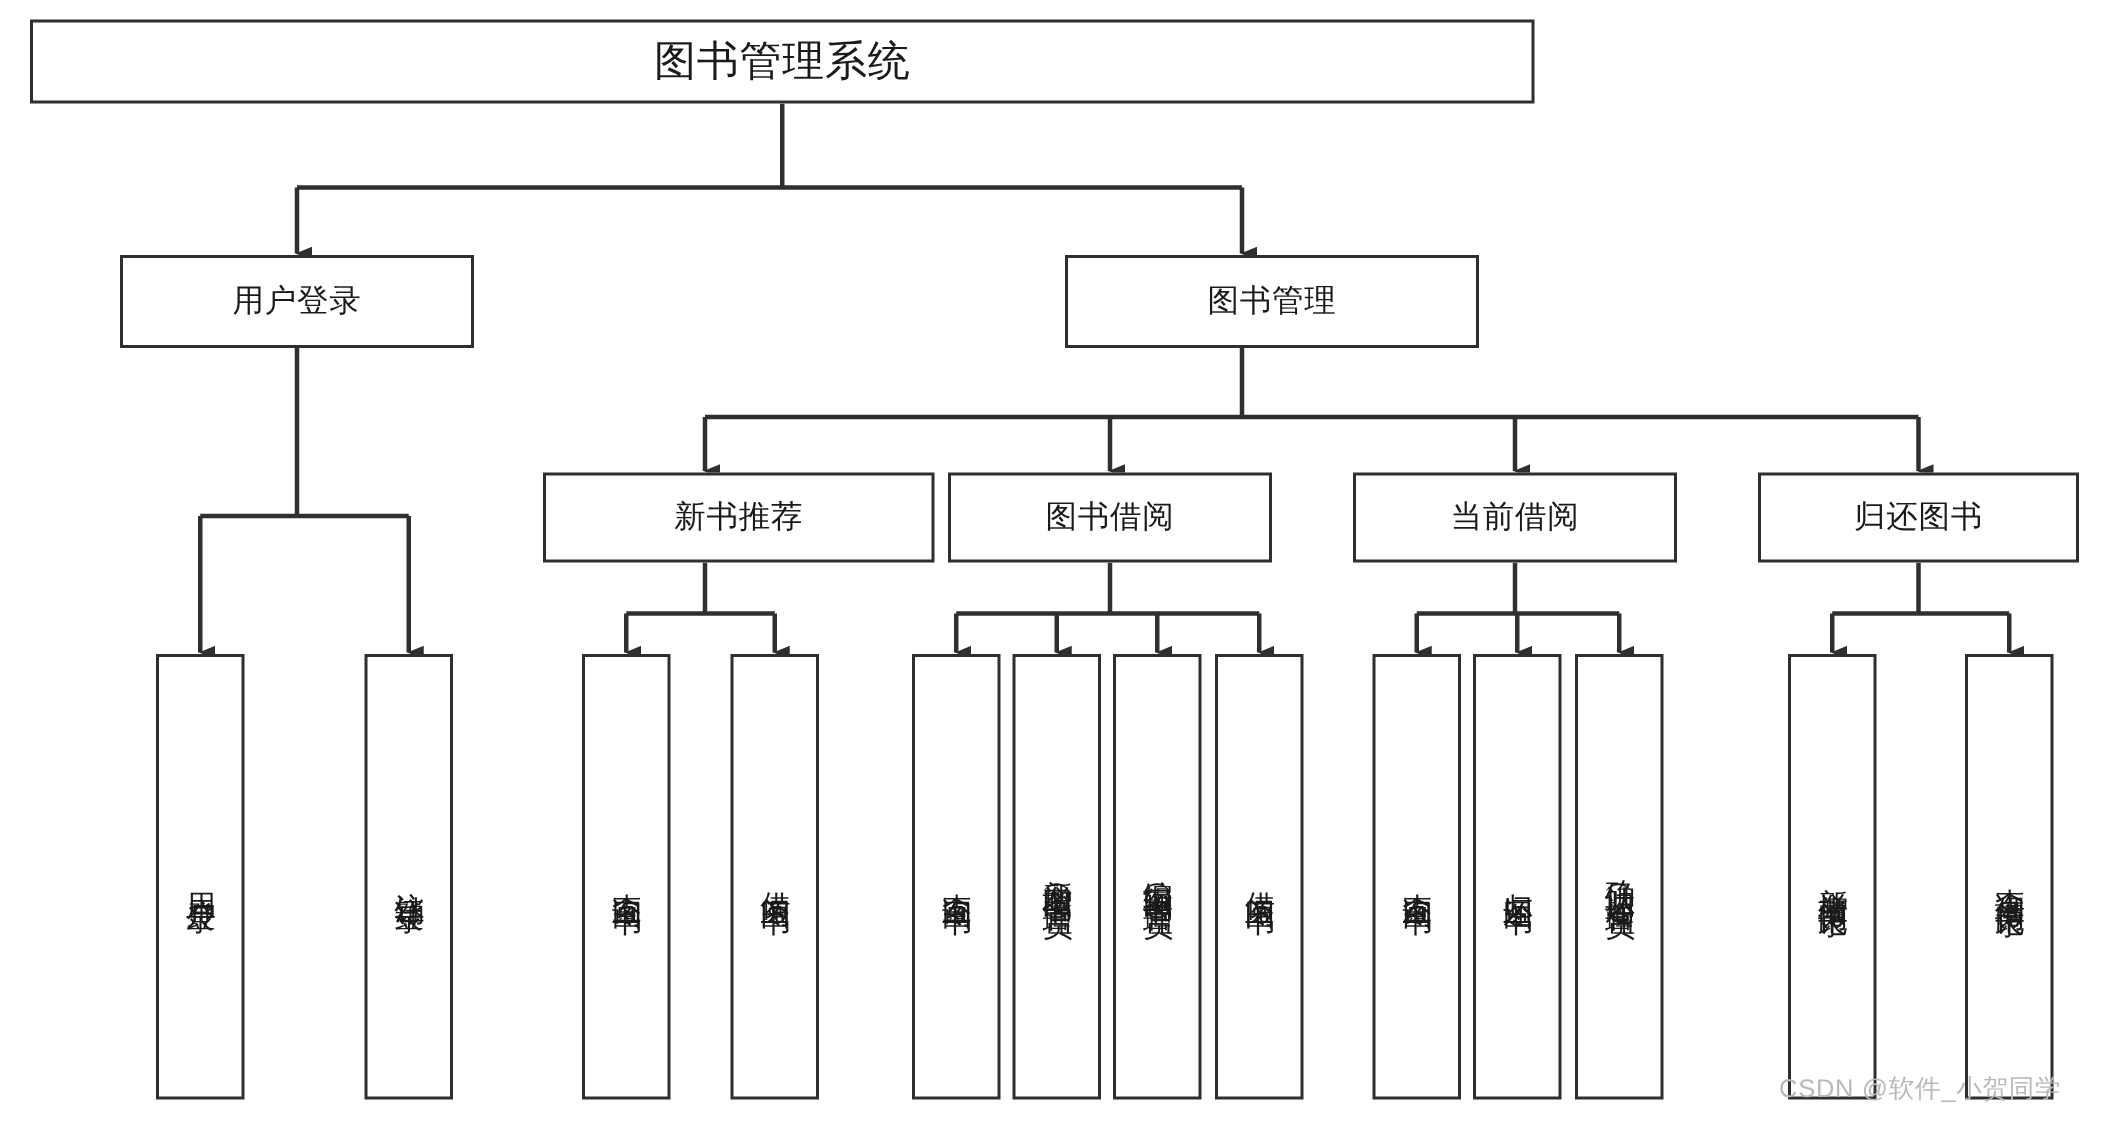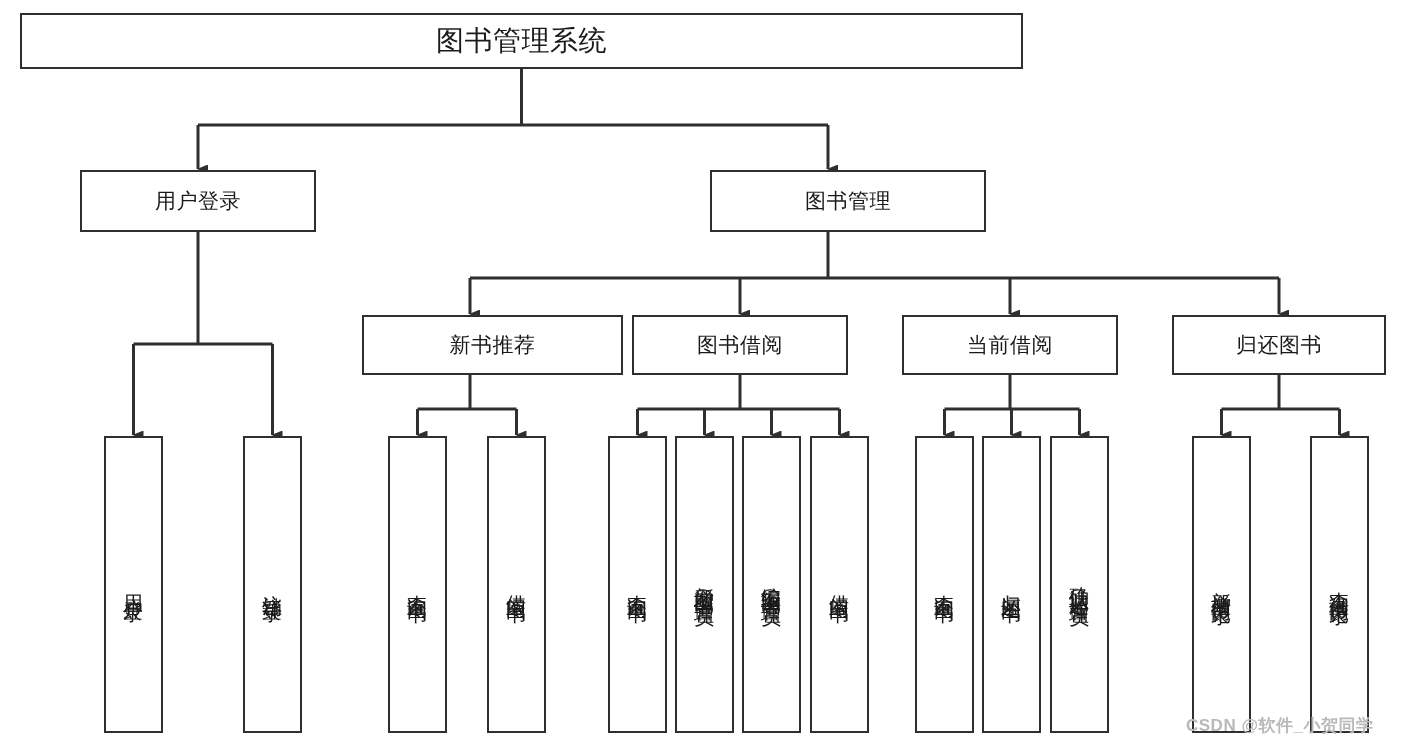--- a/index.html
+++ b/index.html
@@ -67,21 +67,20 @@
   }
   #watermark {
     position: absolute;
     left: 1186px;
     top: 714px;
     font-size: 17px;
     color: #b9b9b9;
     white-space: nowrap;
     letter-spacing: 0.5px;
     font-family: "Liberation Sans", "DejaVu Sans", sans-serif;
-    font-weight: bold;
   }
 </style>
 </head>
 <body>
 
 <div id="diagram-root">
 
   <svg id="edges-layer" width="1405" height="747" viewBox="0 0 1405 747">
     <defs>
       <marker id="arrowhead" markerWidth="9" markerHeight="11" refX="4.5" refY="10" orient="auto" markerUnits="userSpaceOnUse">

